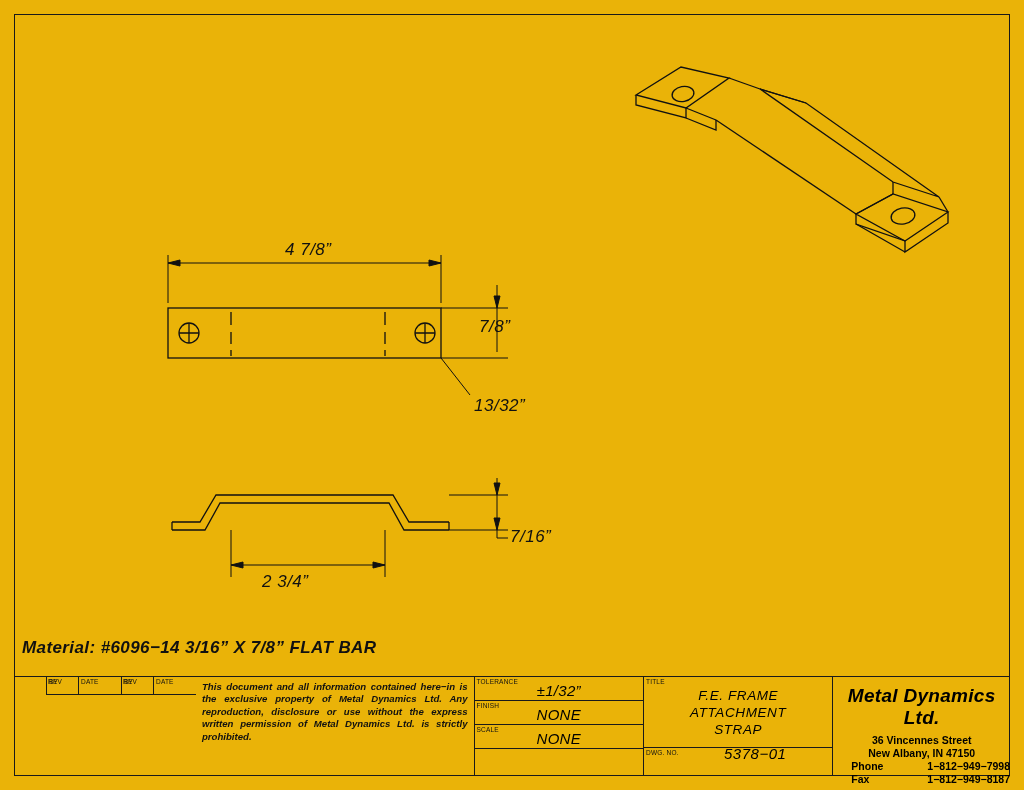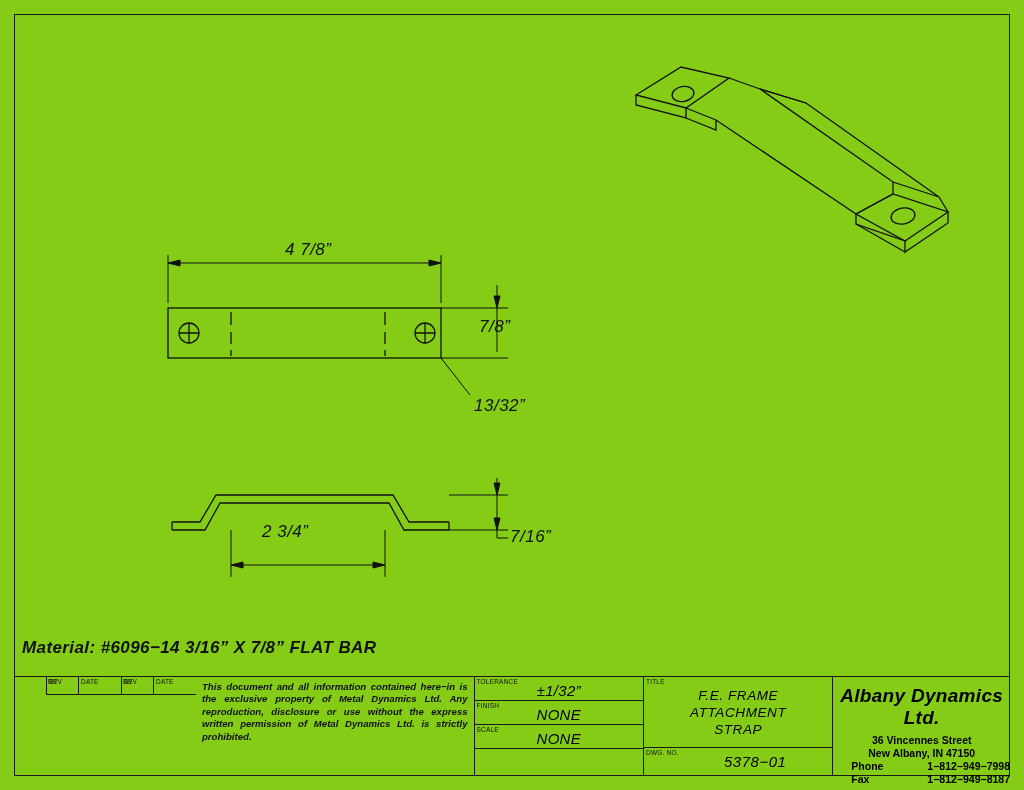--- a/index.html
+++ b/index.html
@@ -10,21 +10,21 @@
   body {
     width: 1024px;
     height: 790px;
     font-family: "Liberation Sans", sans-serif;
     overflow: hidden;
   }
   #sheet {
     position: relative;
     width: 1024px;
     height: 790px;
-    background: #84cc16;
+    background: #eab308;
   }
   .border-outer {
     position: absolute;
     left: 14px;
     top: 14px;
     width: 996px;
     height: 762px;
     border: 1.5px solid #1a1a1a;
     box-sizing: border-box;
   }
@@ -150,21 +150,21 @@
     letter-spacing: 0.6px;
   }
   #dwg-area {
     height: 28px;
     position: relative;
     display: flex;
     align-items: flex-end;
     justify-content: center;
     box-sizing: border-box;
   }
-  .dwg-val { font-style: italic; font-size: 15px; padding-bottom: 6px; letter-spacing: 0.5px; margin-left: 34px;}
+  .dwg-val { font-style: italic; font-size: 15px; padding-bottom: 14px; letter-spacing: 0.5px; margin-left: 34px;}
   
   #col-company {
     flex: 1;
     border-right: none;
     position: relative;
     text-align: center;
     padding-top: 8px;
     box-sizing: border-box;
   }
   #company-name {
@@ -294,21 +294,21 @@
   </svg>
 
   <div class="txt dim" style="left:285px; top:240px;">4 7/8”</div>
 
   <div class="txt dim" style="left:479px; top:317px;">7/8”</div>
 
   <div class="txt dim" style="left:474px; top:396px;">13/32”</div>
 
   <div class="txt dim" style="left:510px; top:527px;">7/16”</div>
 
-  <div class="txt dim" style="left:262px; top:522px;font-style:italic;">2 3/4”</div>
+  <div class="txt dim" style="left:262px; top:572px;font-style:italic;">2 3/4”</div>
 
   <div class="txt material" style="left:22px; top:638px;">Material:  #6096−14 3/16” X 7/8” FLAT BAR</div>
 
   <div id="titleblock">
 
     <div class="tb-cell" id="col-rev">
       <div class="rev-row">
         <div class="rev-rev">
           <span class="tb-label">REV</span>
         </div>
@@ -355,21 +355,21 @@
         <div class="title-line">ATTACHMENT</div>
         <div class="title-line">STRAP</div>
       </div>
       <div id="dwg-area">
         <span class="tb-label">DWG. NO.</span>
         <span class="dwg-val">5378−01</span>
       </div>
     </div>
 
     <div class="tb-cell" id="col-company">
-      <div id="company-name">Albany Dynamics Ltd.</div>
+      <div id="company-name">Metal Dynamics Ltd.</div>
       <div class="company-addr">36 Vincennes Street</div>
       <div class="company-addr">New Albany, IN 47150</div>
       <div class="contact-grid">
         <span>Phone</span>
         <span>1−812−949−7998</span>
         <span>Fax</span>
         <span>1−812−949−8187</span>
       </div>
     </div>
 

